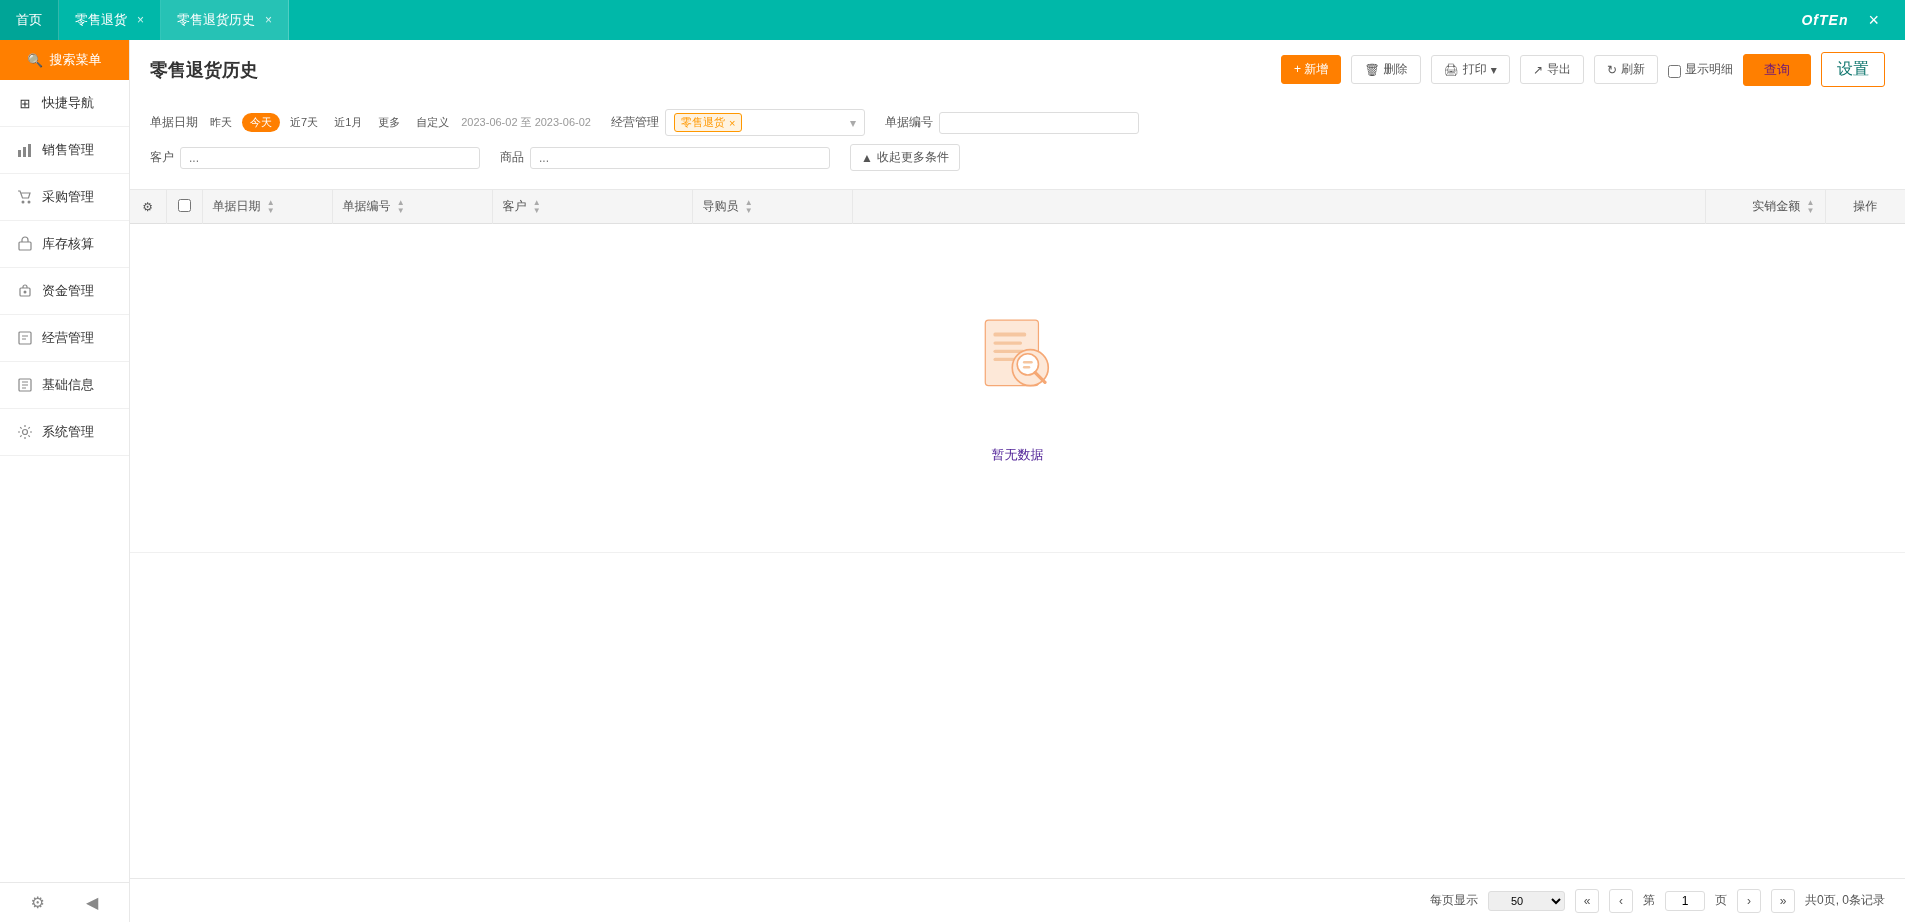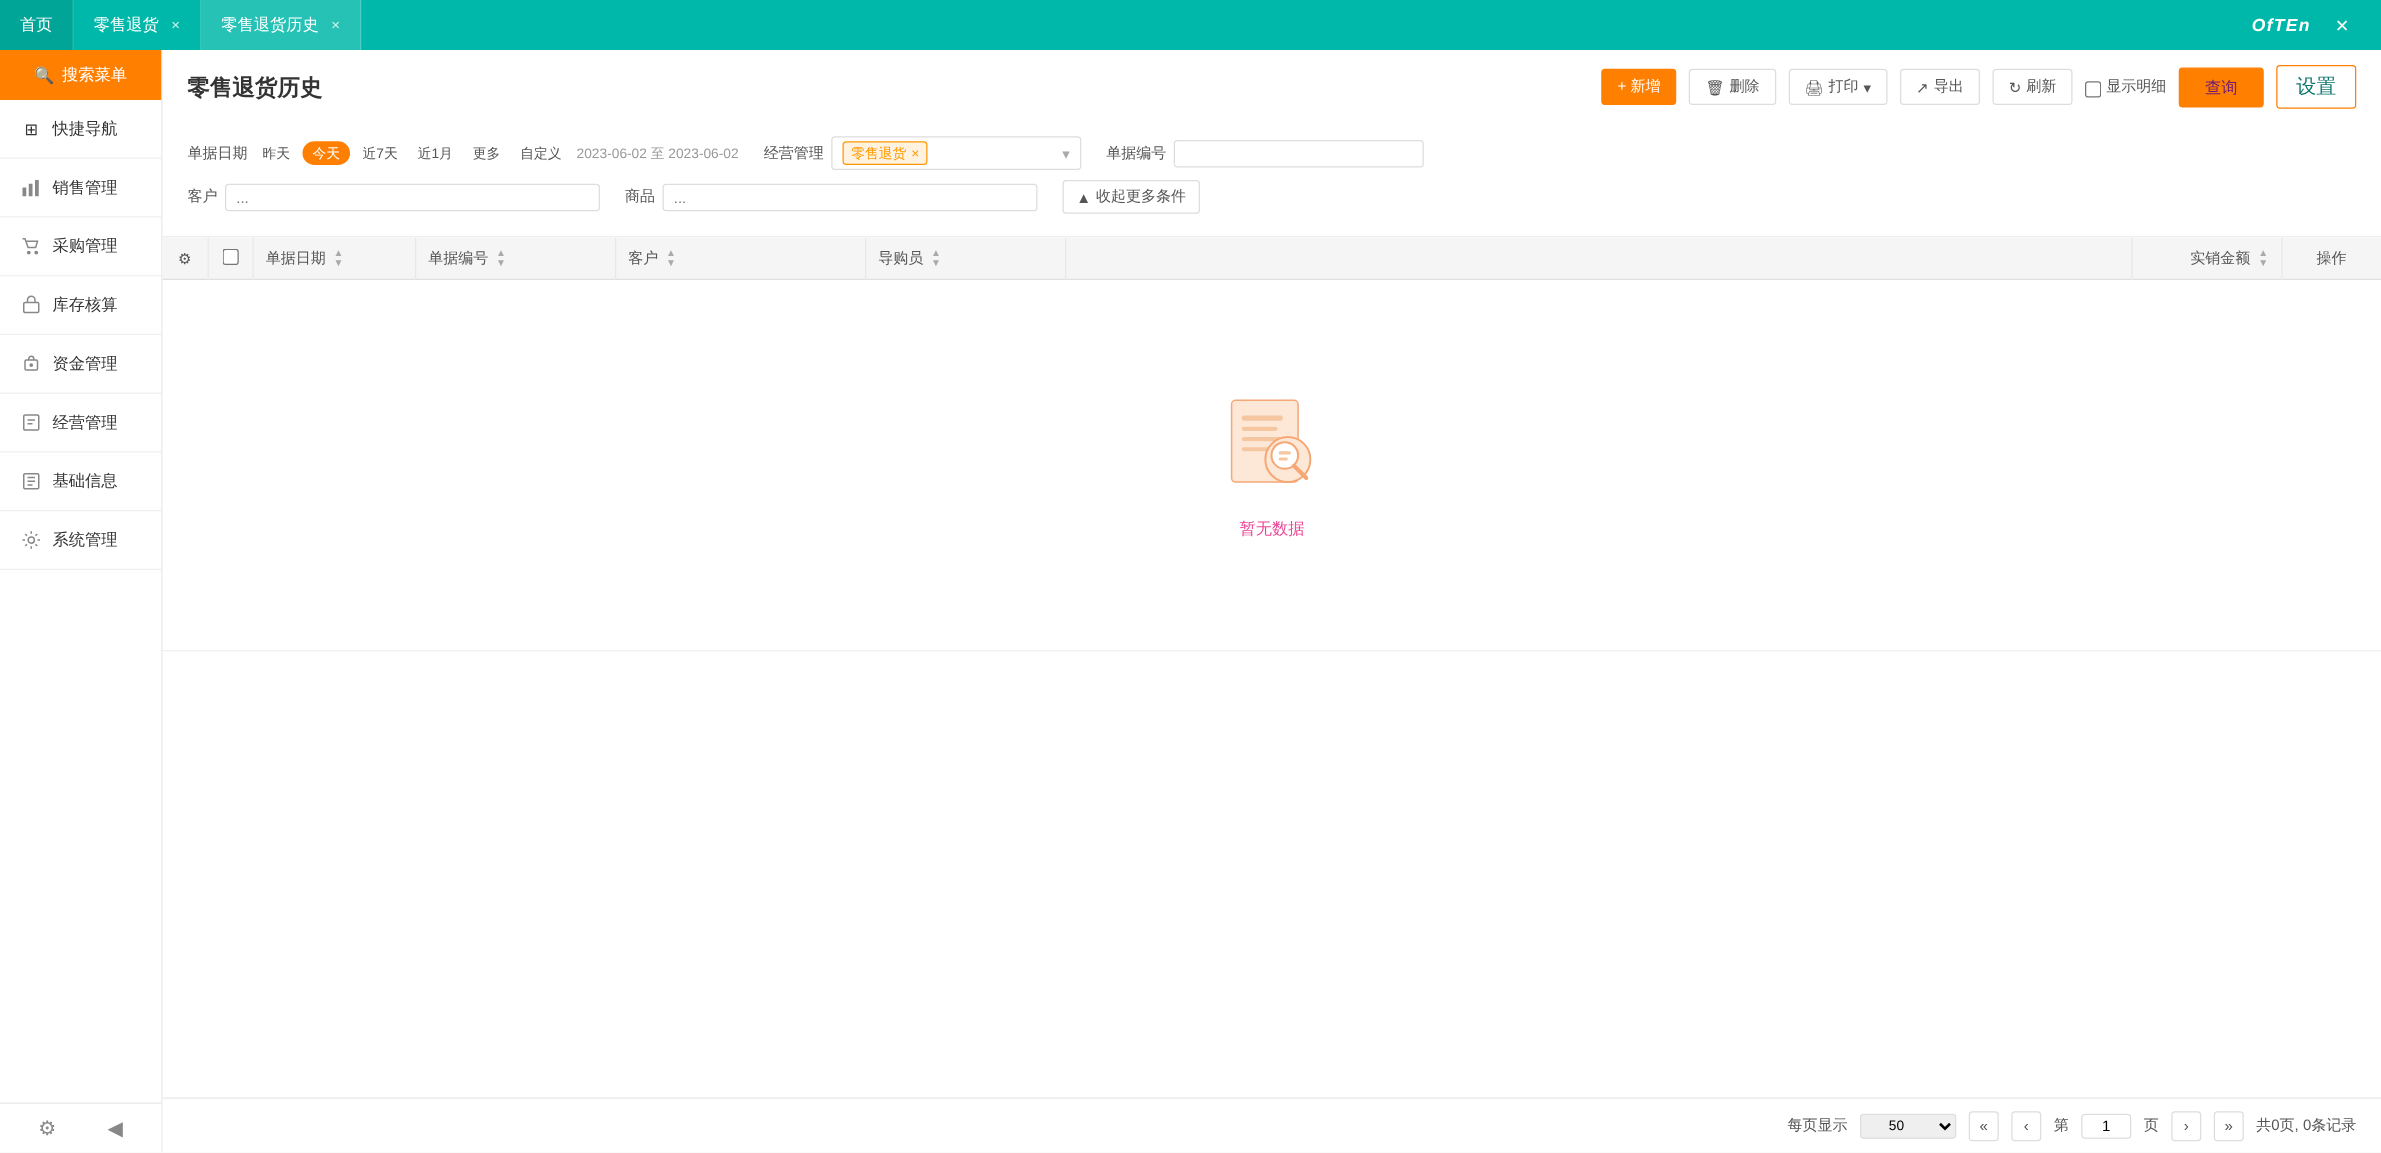--- a/index.html
+++ b/index.html
@@ -335,21 +335,22 @@
       justify-content: center;
       padding: 80px 0;
     }
     .empty-icon {
       width: 100px;
       height: 90px;
       margin-bottom: 12px;
     }
     .empty-text {
       font-size: 13px;
-      color: #ec4899;
+      color: #4c1d95;
+      margin-top: 32px;
     }
 
     
     .pagination-bar {
       height: 44px;
       background: #fff;
       border-top: 1px solid #e8e8e8;
       display: flex;
       align-items: center;
       justify-content: flex-end;

